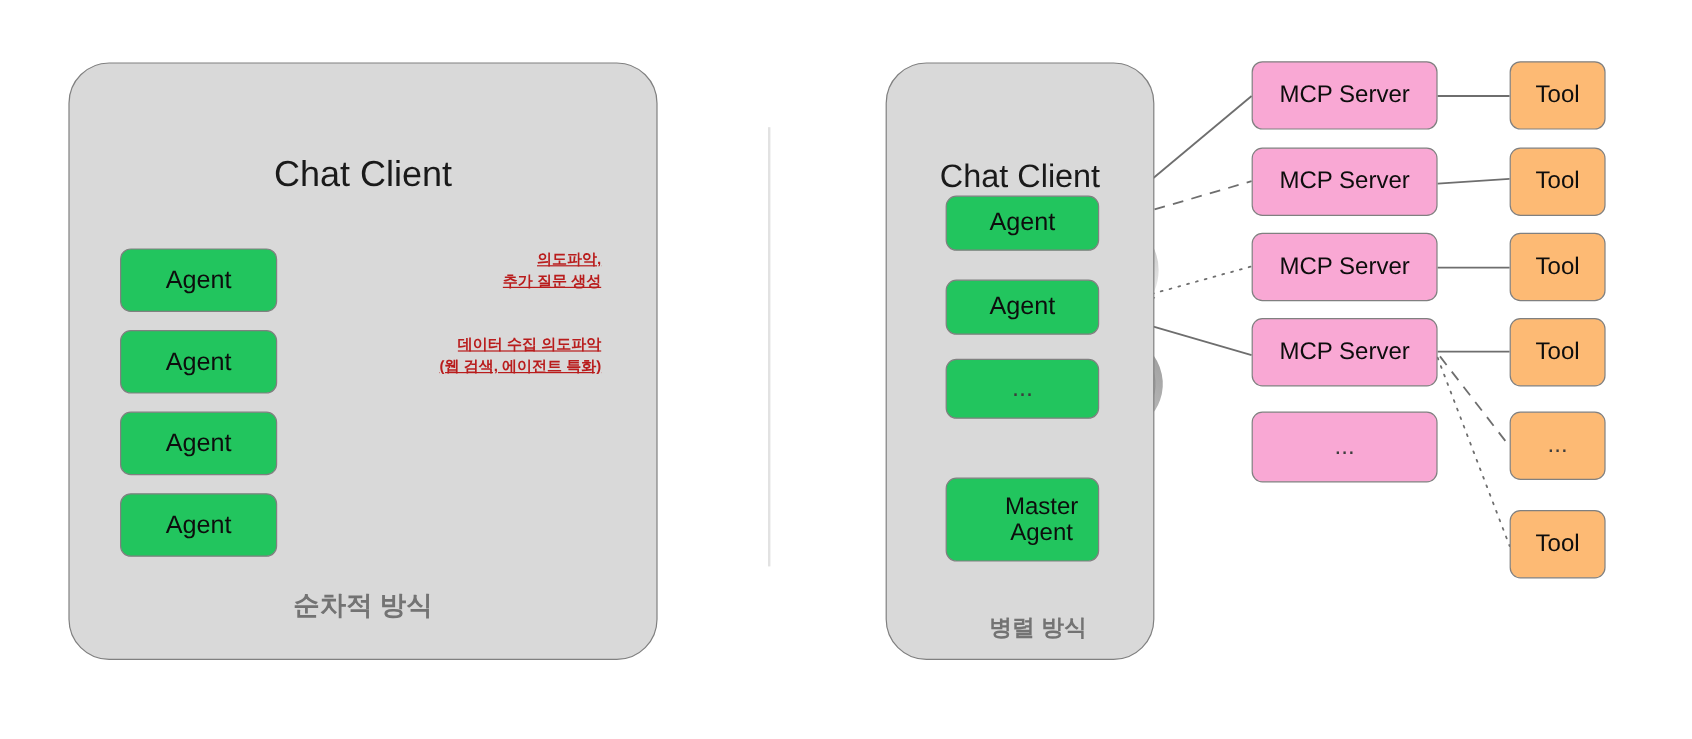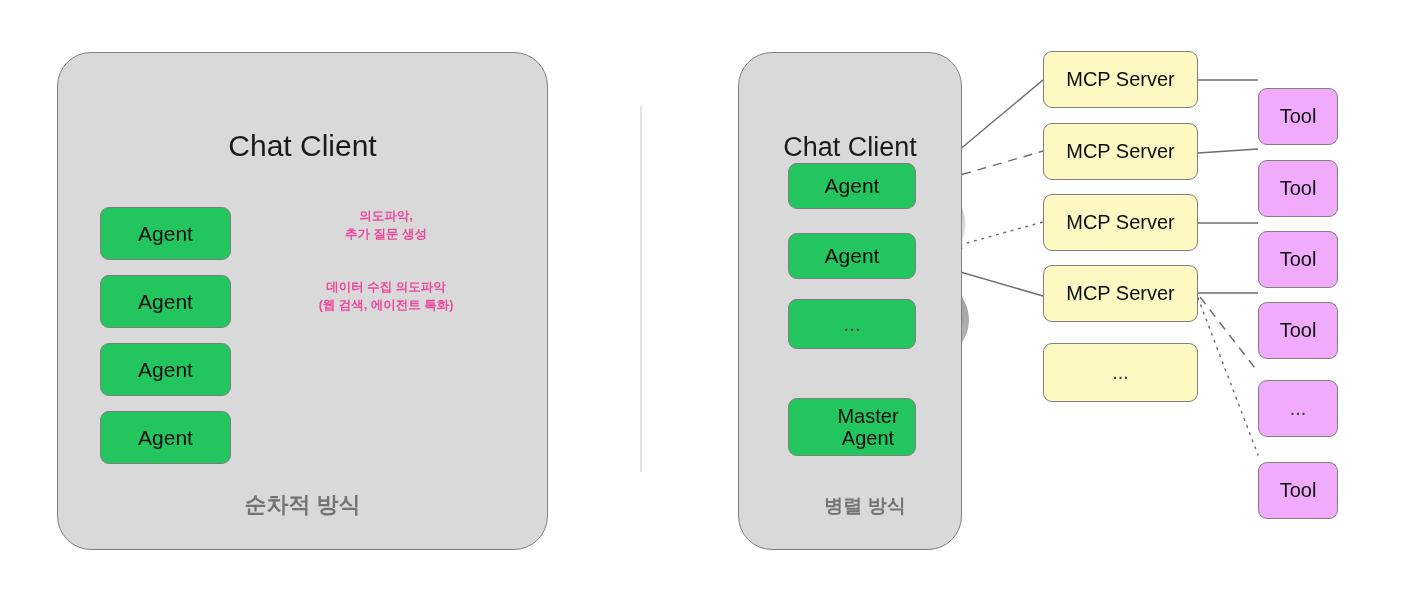--- a/index.html
+++ b/index.html
@@ -64,39 +64,39 @@
     border-radius: 9px;
     border: 1.3px solid #808080;
     color: #0d0d0d;
     line-height: 1.12;
     white-space: pre-line;
   }
   .node.agent {
     background: #22c55e;
   }
   .node.mcp {
-    background: #fef9c3;
+    background: #f9a8d4;
   }
   .node.tool {
-    background: #f0abfc;
-    margin-top: 37px;
+    background: #fdba74;
   }
   .node.dots {
     color: #3d3d3d;
   }
 
   
   .caption {
     position: absolute;
-    text-align: center;
-    color: #ec4899;
+    text-align: right;
+    color: #b91c1c;
     font-weight: 700;
     font-size: 12.5px;
     line-height: 1.45;
     white-space: pre-line;
+    text-decoration: underline;
   }
   .caption .misspelled {
     text-decoration: underline wavy #e8413c;
     text-decoration-skip-ink: none;
     text-underline-offset: 2px;
   }
 
   
   .divider {
     position: absolute;
@@ -169,27 +169,27 @@
   <div class="caption" style="left:271px; top:207px; width:230px;"><span>의도파악,</span><br><span>추가 질문 생성</span></div>
 
   <div class="caption" style="left:271px; top:278px; width:230px;"><span>데이터 수집 의도파악</span><br><span>(웹 검색, 에이전트 특화)</span></div>
 
 
 
   <div class="divider" style="left:640px; top:106px; width:2px; height:366px;"></div>
 
   <div class="panel" style="left:738px; top:52px; width:224px; height:498px;">
     <div class="panel-title" style="top:63px; font-size:27px;">Chat Client</div>
-    <div class="panel-footer" style="top:440px; font-size:19px;padding-left:15px;">병렬 방식</div>
+    <div class="panel-footer" style="top:457px; font-size:19px;padding-left:15px;">병렬 방식</div>
   </div>
 
   <div class="node agent" style="left:788px; top:163px; width:128px; height:46px; font-size:21px;">Agent</div>
   <div class="node agent" style="left:788px; top:233px; width:128px; height:46px; font-size:21px;">Agent</div>
   <div class="node agent dots" style="left:788px; top:299px; width:128px; height:50px; font-size:21px;">...</div>
-  <div class="node agent" style="left:788px; top:398px; width:128px; height:58px; font-size:20px;padding-left:32px;">Master
+  <div class="node agent" style="left:788px; top:398px; width:128px; height:70px; font-size:20px;padding-left:32px;">Master
 Agent</div>
 
   <div class="node mcp" style="left:1043px; top:51px; width:155px; height:57px; font-size:20px;">MCP Server</div>
   <div class="node mcp" style="left:1043px; top:123px; width:155px; height:57px; font-size:20px;">MCP Server</div>
   <div class="node mcp" style="left:1043px; top:194px; width:155px; height:57px; font-size:20px;">MCP Server</div>
   <div class="node mcp" style="left:1043px; top:265px; width:155px; height:57px; font-size:20px;">MCP Server</div>
   <div class="node mcp dots" style="left:1043px; top:343px; width:155px; height:59px; font-size:20px;">...</div>
 
   <div class="node tool" style="left:1258px; top:51px; width:80px; height:57px; font-size:20px;">Tool</div>
   <div class="node tool" style="left:1258px; top:123px; width:80px; height:57px; font-size:20px;">Tool</div>

